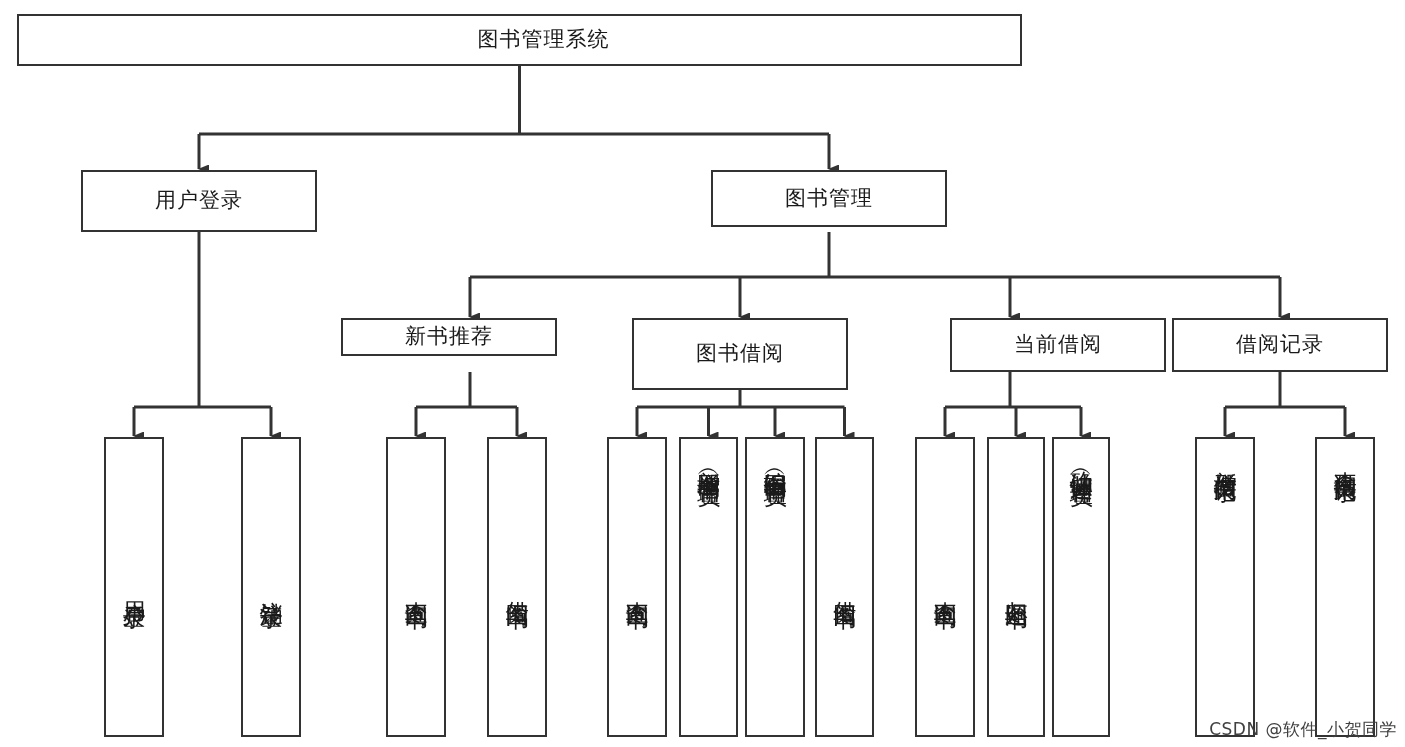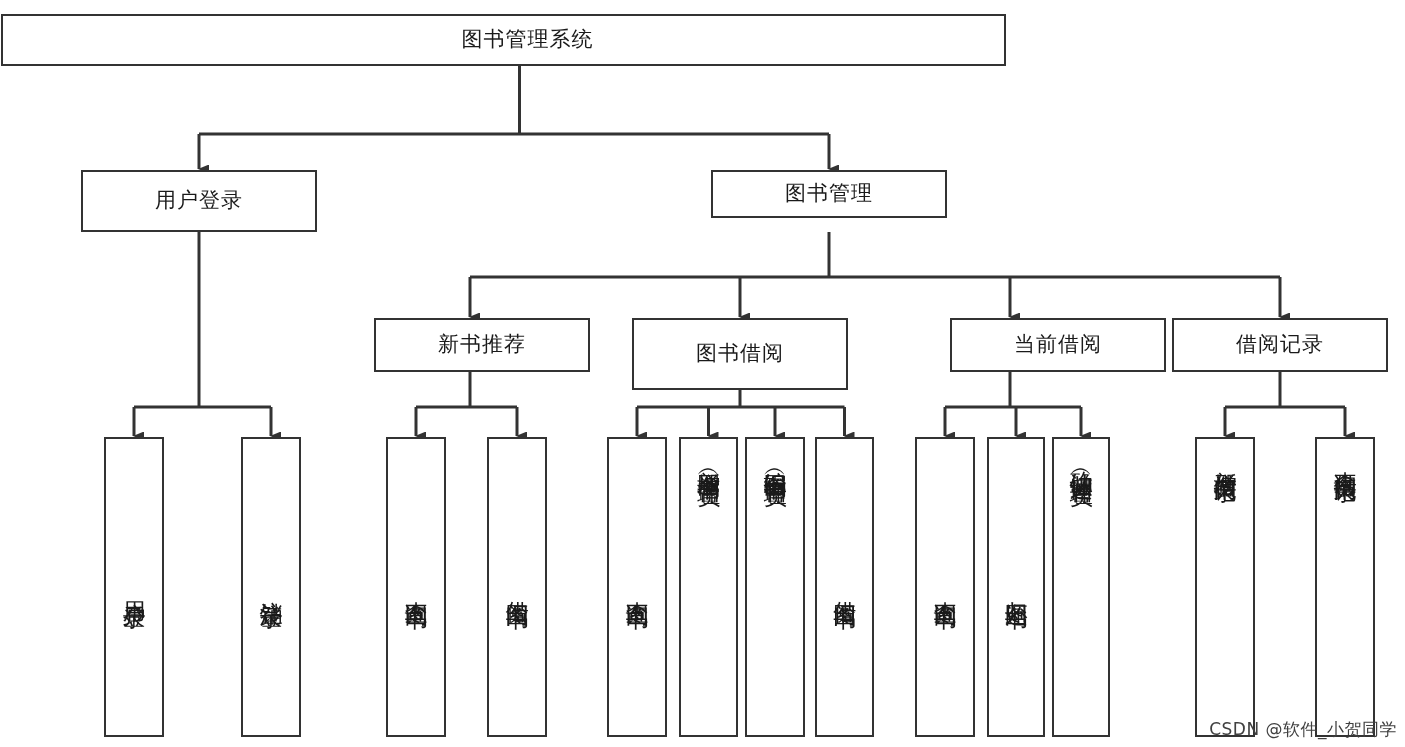--- a/index.html
+++ b/index.html
@@ -114,30 +114,30 @@
         <path d="M 1016 407 L 1016 436" marker-end="url(#arrowhead)"></path>
         <path d="M 1081 407 L 1081 436" marker-end="url(#arrowhead)"></path>
         <path d="M 1280 372 L 1280 407"></path>
         <path d="M 1225 407 L 1345 407"></path>
         <path d="M 1225 407 L 1225 436" marker-end="url(#arrowhead)"></path>
         <path d="M 1345 407 L 1345 436" marker-end="url(#arrowhead)"></path>
       </g>
   </svg>
 
   <div id="node-layer">
-      <div class="node horiz" style="left: 1px; top: 14px; width: 1005px; height: 52px; padding-left: 48px;">
+      <div class="node horiz" style="left: 17px; top: 14px; width: 1005px; height: 52px; padding-left: 48px;">
         <span class="node-label">图书管理系统</span>
       </div>
       <div class="node horiz" style="left: 81px; top: 170px; width: 236px; height: 62px;">
         <span class="node-label">用户登录</span>
       </div>
-      <div class="node horiz" style="left: 711px; top: 170px; width: 236px; height: 48px;">
+      <div class="node horiz" style="left: 711px; top: 170px; width: 236px; height: 57px;">
         <span class="node-label">图书管理</span>
       </div>
-      <div class="node horiz" style="left: 374px; top: 318px; width: 216px; height: 54px;">
+      <div class="node horiz" style="left: 341px; top: 318px; width: 216px; height: 38px;">
         <span class="node-label">新书推荐</span>
       </div>
       <div class="node horiz" style="left: 632px; top: 318px; width: 216px; height: 72px;">
         <span class="node-label">图书借阅</span>
       </div>
       <div class="node horiz" style="left: 902px; top: 318px; width: 216px; height: 54px; margin-left: 48px;">
         <span class="node-label">当前借阅</span>
       </div>
       <div class="node horiz" style="left: 1172px; top: 318px; width: 216px; height: 54px;">
         <span class="node-label">借阅记录</span>

